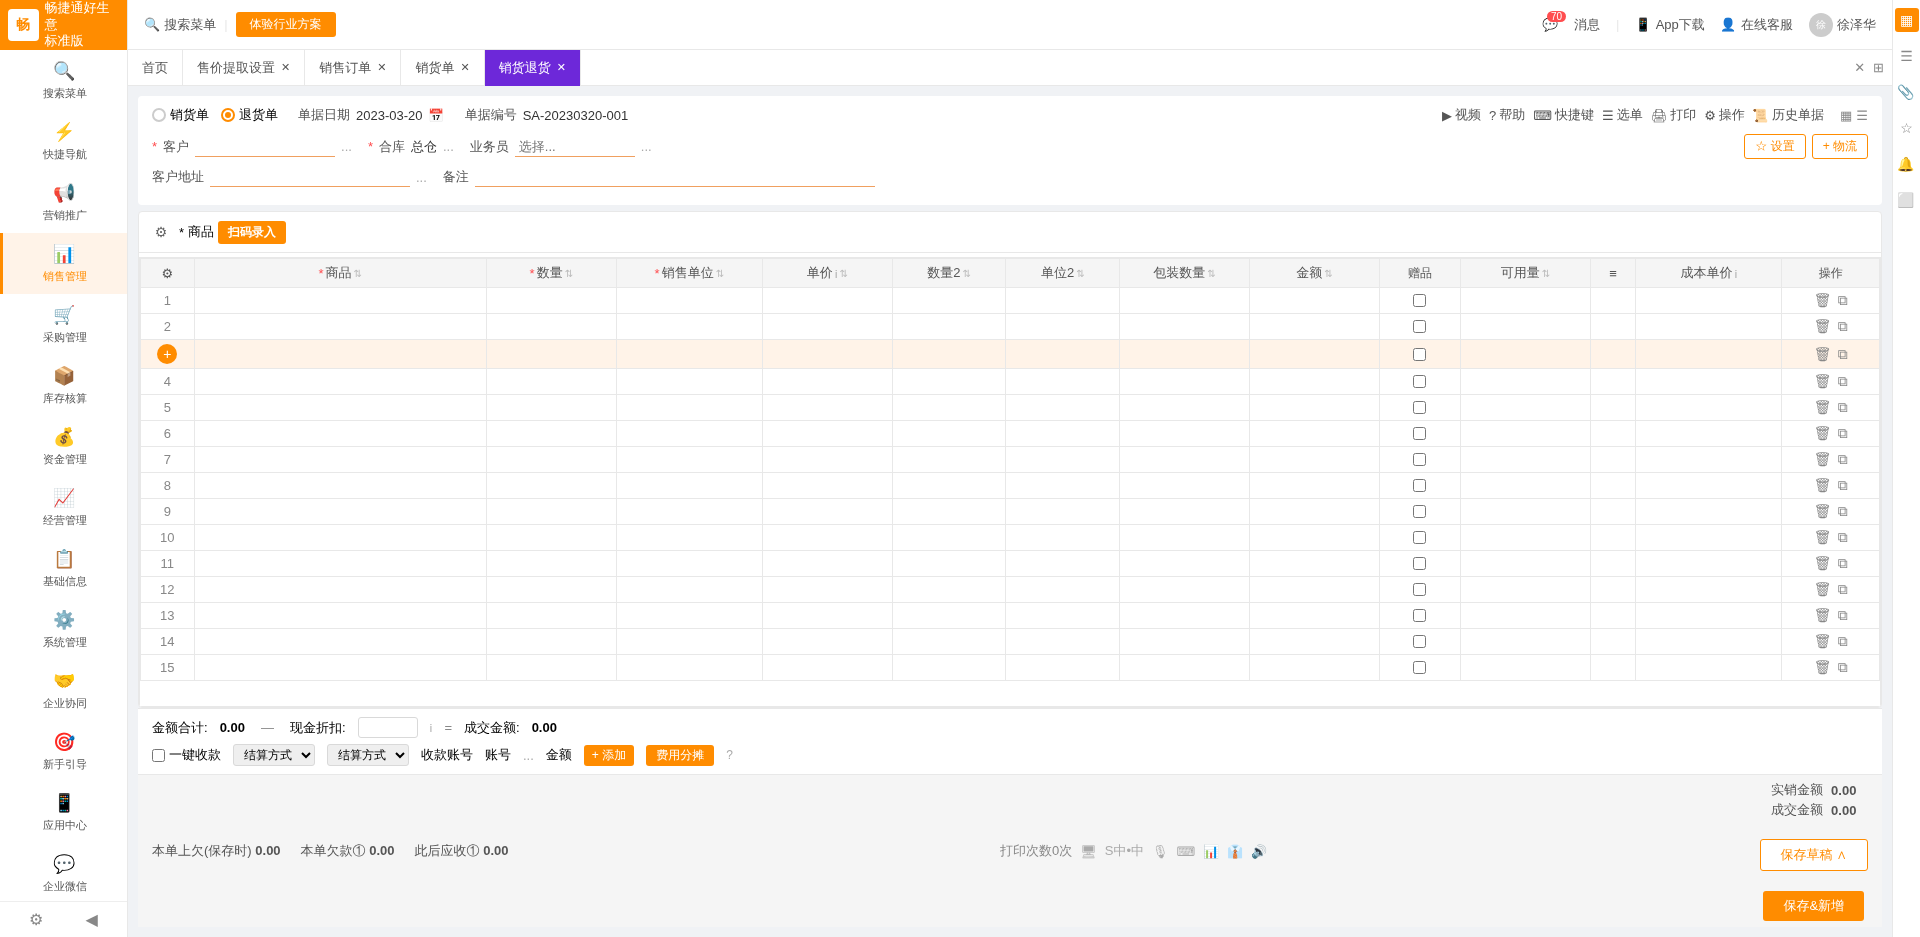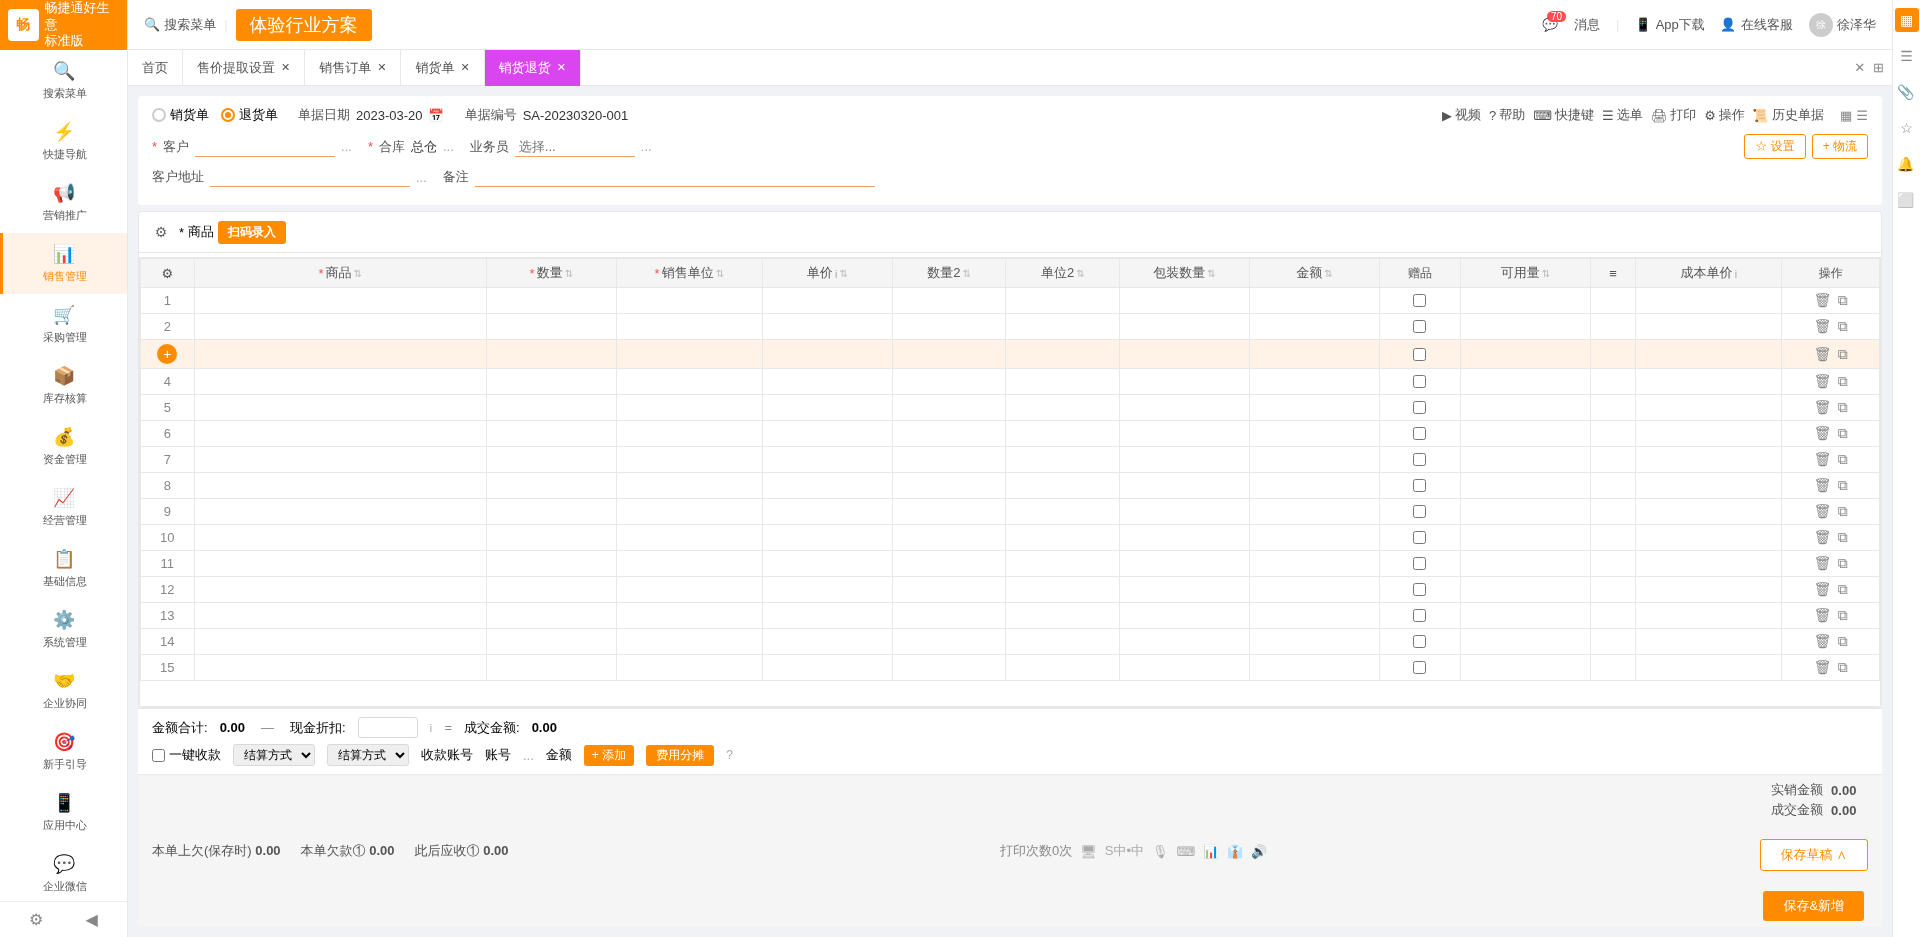--- a/index.html
+++ b/index.html
@@ -28,21 +28,21 @@
     .topbar-right { display: flex; align-items: center; gap: 16px; color: #555; font-size: 12px; }
     .topbar-badge { position: relative; cursor: pointer; }
     .badge-num { position: absolute; top: -6px; right: -8px; background: #ff4d4f; color: #fff; font-size: 10px; border-radius: 8px; padding: 0 4px; min-width: 16px; text-align: center; }
     .topbar-icon-text { display: flex; align-items: center; gap: 4px; cursor: pointer; }
     .topbar-user { display: flex; align-items: center; gap: 4px; cursor: pointer; }
     .user-avatar { width: 24px; height: 24px; background: #ccc; border-radius: 50%; display: flex; align-items: center; justify-content: center; font-size: 10px; color: #fff; }
 
     
     .tabs-bar { height: 36px; background: #fff; display: flex; align-items: center; border-bottom: 1px solid #e8e8e8; padding-left: 0; }
     .tab { display: flex; align-items: center; gap: 4px; padding: 0 14px; height: 36px; cursor: pointer; font-size: 13px; color: #555; border-right: 1px solid #e8e8e8; white-space: nowrap; }
-    .tab.active { background: #d946ef; color: #fff; }
+    .tab.active { background: #6d28d9; color: #fff; }
     .tab-close { font-size: 11px; cursor: pointer; margin-left: 2px; }
     .tabs-right { margin-left: auto; display: flex; align-items: center; padding-right: 8px; gap: 8px; color: #888; font-size: 14px; cursor: pointer; }
 
     
     .content { flex: 1; overflow: hidden; display: flex; flex-direction: column; padding: 10px; background: #f0f2f5; }
 
     
     .form-card { background: #fff; border-radius: 4px; padding: 10px 14px; margin-bottom: 6px; }
 
     
@@ -115,21 +115,21 @@
     ::-webkit-scrollbar-track { background: #f0f0f0; }
     ::-webkit-scrollbar-thumb { background: #ccc; border-radius: 3px; }
 
     .th-sort { display: flex; align-items: center; justify-content: center; gap: 2px; }
     .sort-icon { color: #bbb; font-size: 10px; }
     .col-settings { display: flex; align-items: center; justify-content: center; }
 
     .info-icon { color: #aaa; font-size: 11px; cursor: pointer; }
 
     
-    .exp-btn { background: #ff8c00; color: #fff; padding: 4px 14px; border-radius: 3px; cursor: pointer; font-size: 18px; }
+    .exp-btn { background: #ff8c00; color: #fff; padding: 4px 14px; border-radius: 3px; cursor: pointer; font-size: 12px; }
 
     .topbar-divider { color: #e8e8e8; }
   </style>
 </head>
 <body>
 
 <div class="sidebar">
   <div class="sidebar-logo">
     <div class="sidebar-logo-icon">畅</div>
     <div class="sidebar-logo-text">

